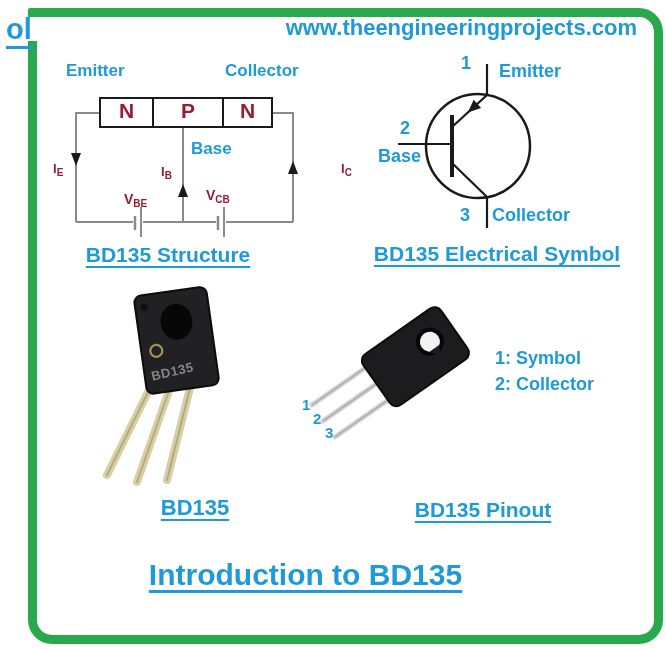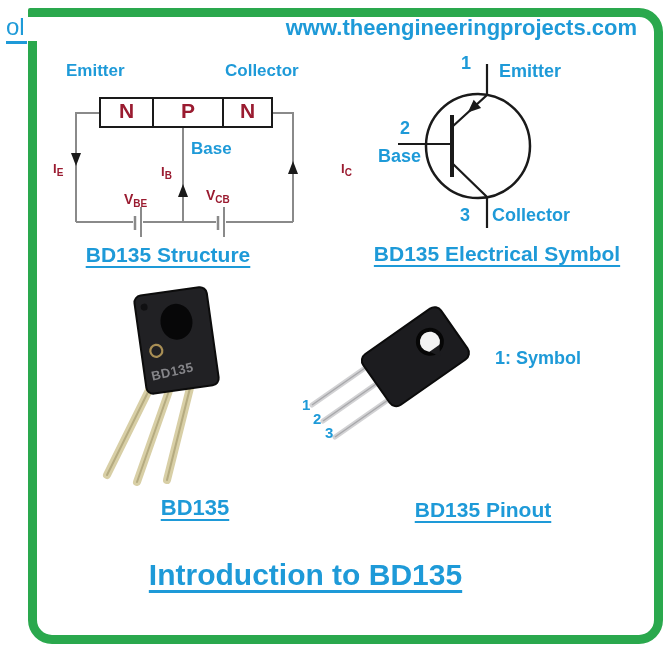--- a/index.html
+++ b/index.html
@@ -26,21 +26,21 @@
   .lbl17{font-size:17px;}
   .lbl18{font-size:18px;}
   .npn{font-size:21px;text-align:center;z-index:4;}
   .cur{font-size:13px;}
   .cur sub{font-size:10px;vertical-align:-3px;font-weight:bold;}
   .volt{font-size:14px;}
   .volt sub{font-size:10px;vertical-align:-3px;font-weight:bold;}
   .pin-num{font-size:15px;z-index:4;}
   .legend-row{font-size:18px;line-height:26px;}
 
-  #corner-ol{left:6px;top:13px;font-size:24px;color:var(--blue);font-weight:normal;
+  #corner-ol{left:6px;top:13px;font-size:29px;color:var(--blue);font-weight:bold;
              border-bottom:3px solid var(--blue);padding:0 2px 0 0;z-index:5;}
   #site-url{right:29px;top:15px;font-size:22px;z-index:3;}
   #main-title{left:0;top:558px;width:611px;font-size:30px;text-align:center;color:var(--blue);
               font-weight:bold;text-decoration:underline;text-decoration-thickness:3px;
               text-underline-offset:5px;z-index:3;}
   svg{position:absolute;overflow:visible;z-index:2;}
 </style>
 </head>
 <body>
 
@@ -149,19 +149,20 @@
       <polygon points="150,66 162,66 156,76" fill="#1c1c1f"></polygon>
     </g>
   </svg>
 
   <div class="abs blue pin-num" style="left:302px;top:396px;">1</div>
   <div class="abs blue pin-num" style="left:313px;top:410px;">2</div>
   <div class="abs blue pin-num" style="left:325px;top:424px;">3</div>
 
   <div class="abs" style="left:495px;top:345px;">
     <div class="blue legend-row">1: Symbol</div>
+    <div class="blue legend-row">2: Collector</div>
   </div>
 
   <div class="abs caption" style="left:383px;top:498px;width:200px;">BD135 Pinout</div>
 
   <div id="main-title" class="abs">Introduction to BD135</div>
 
 </div>
 
 </body></html>

